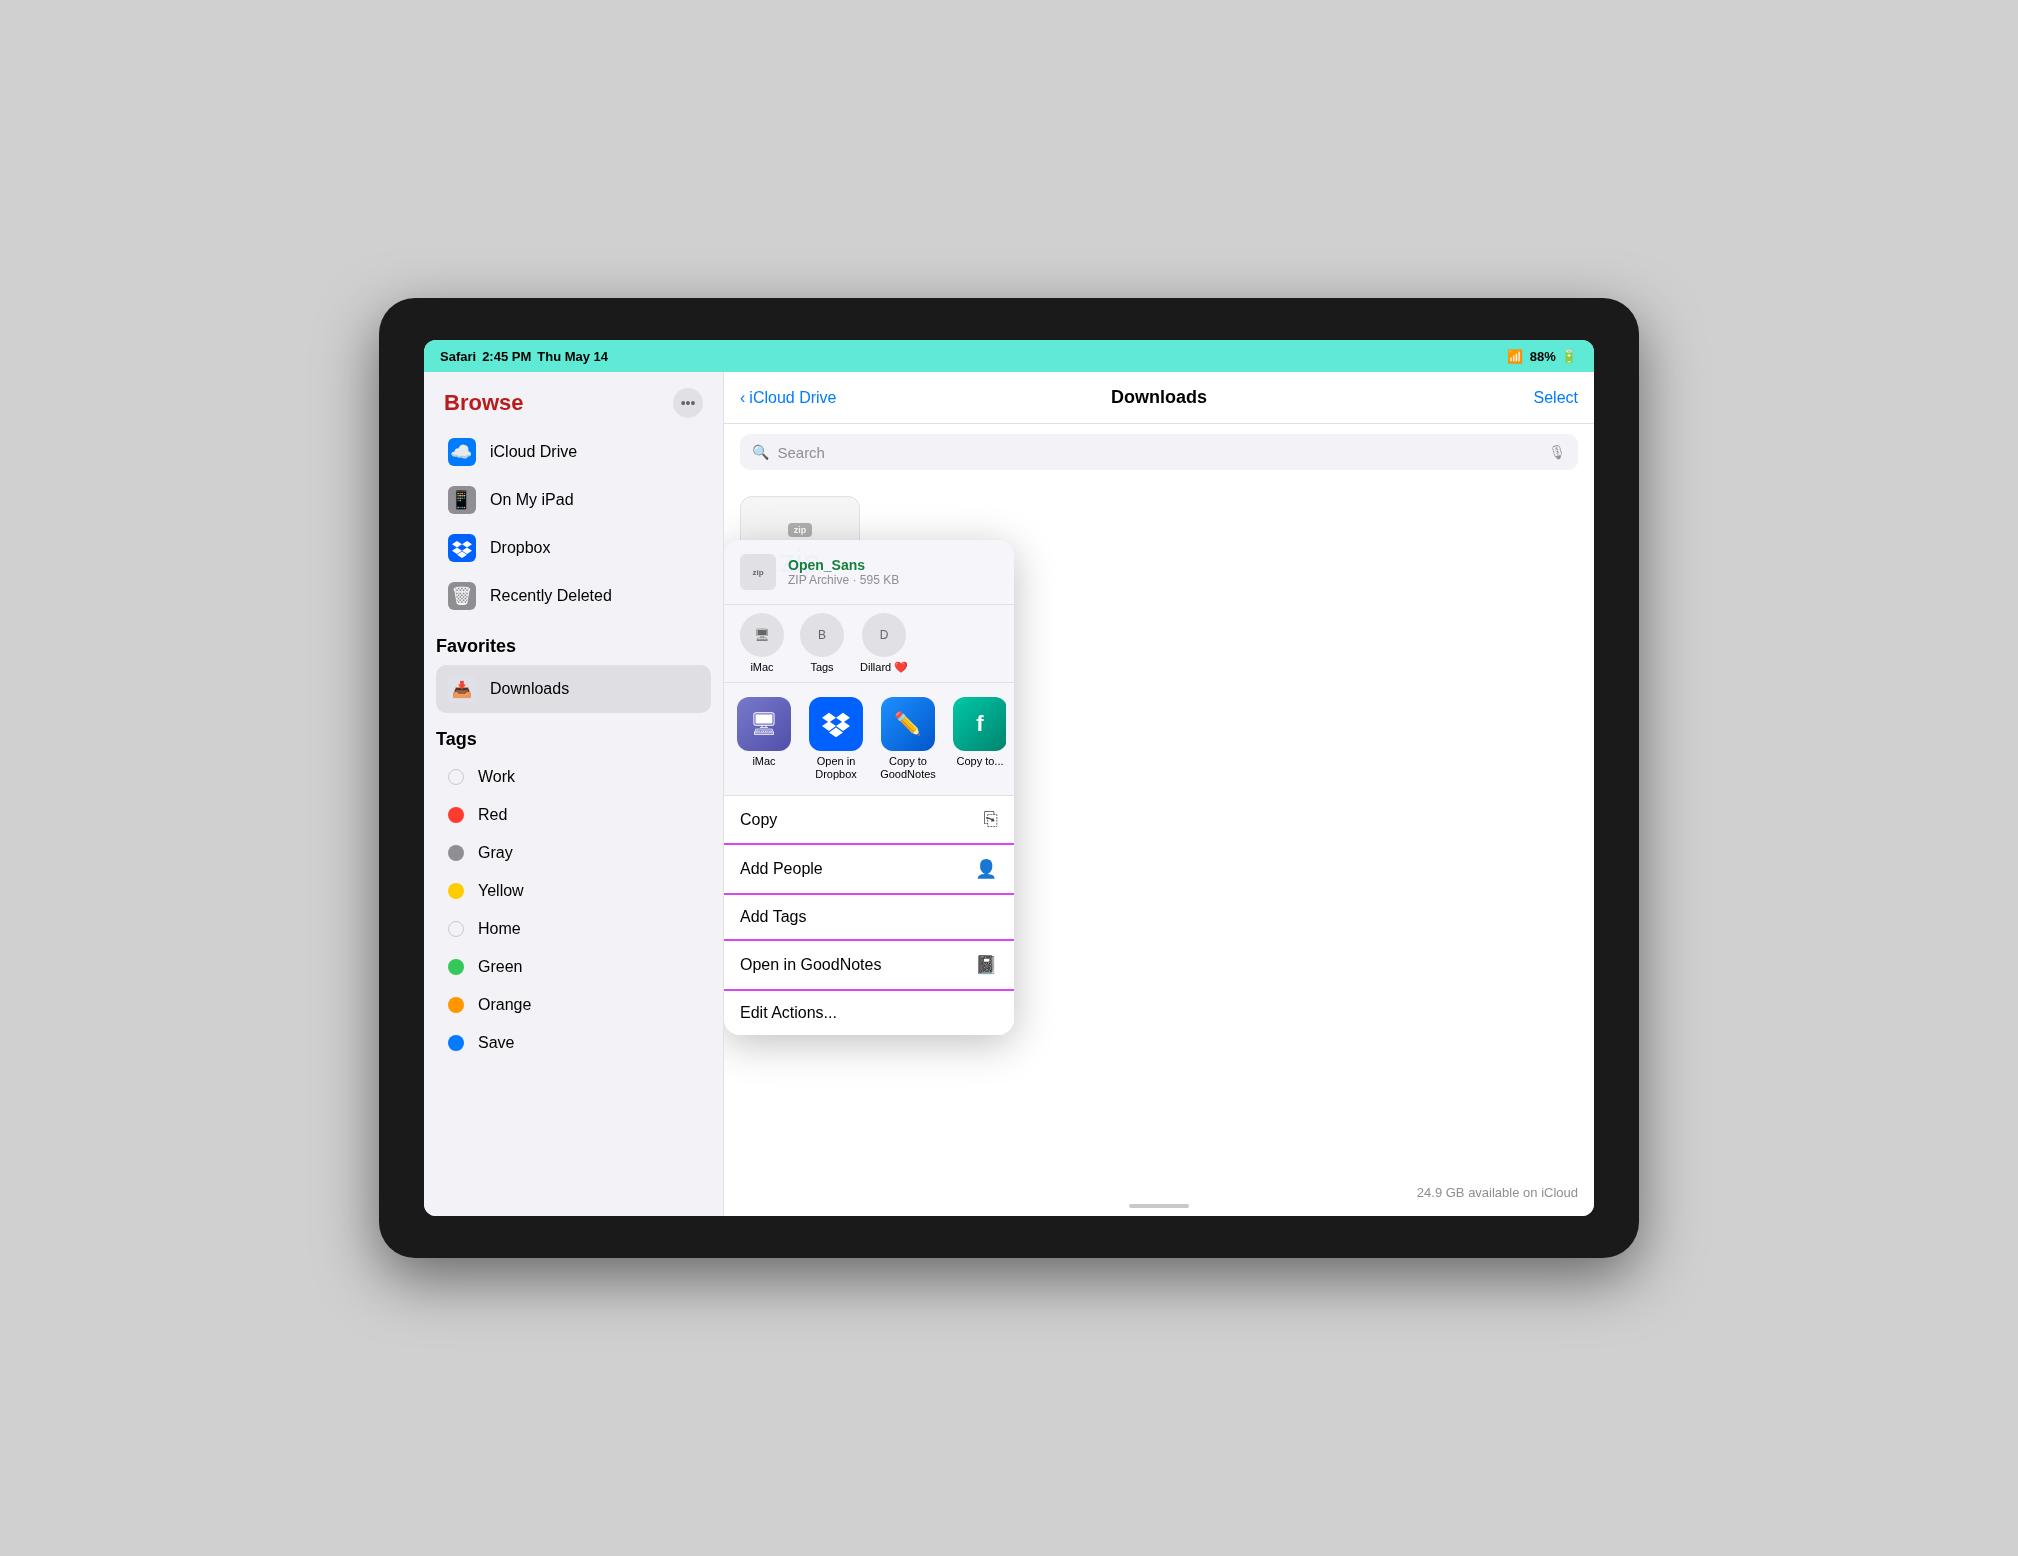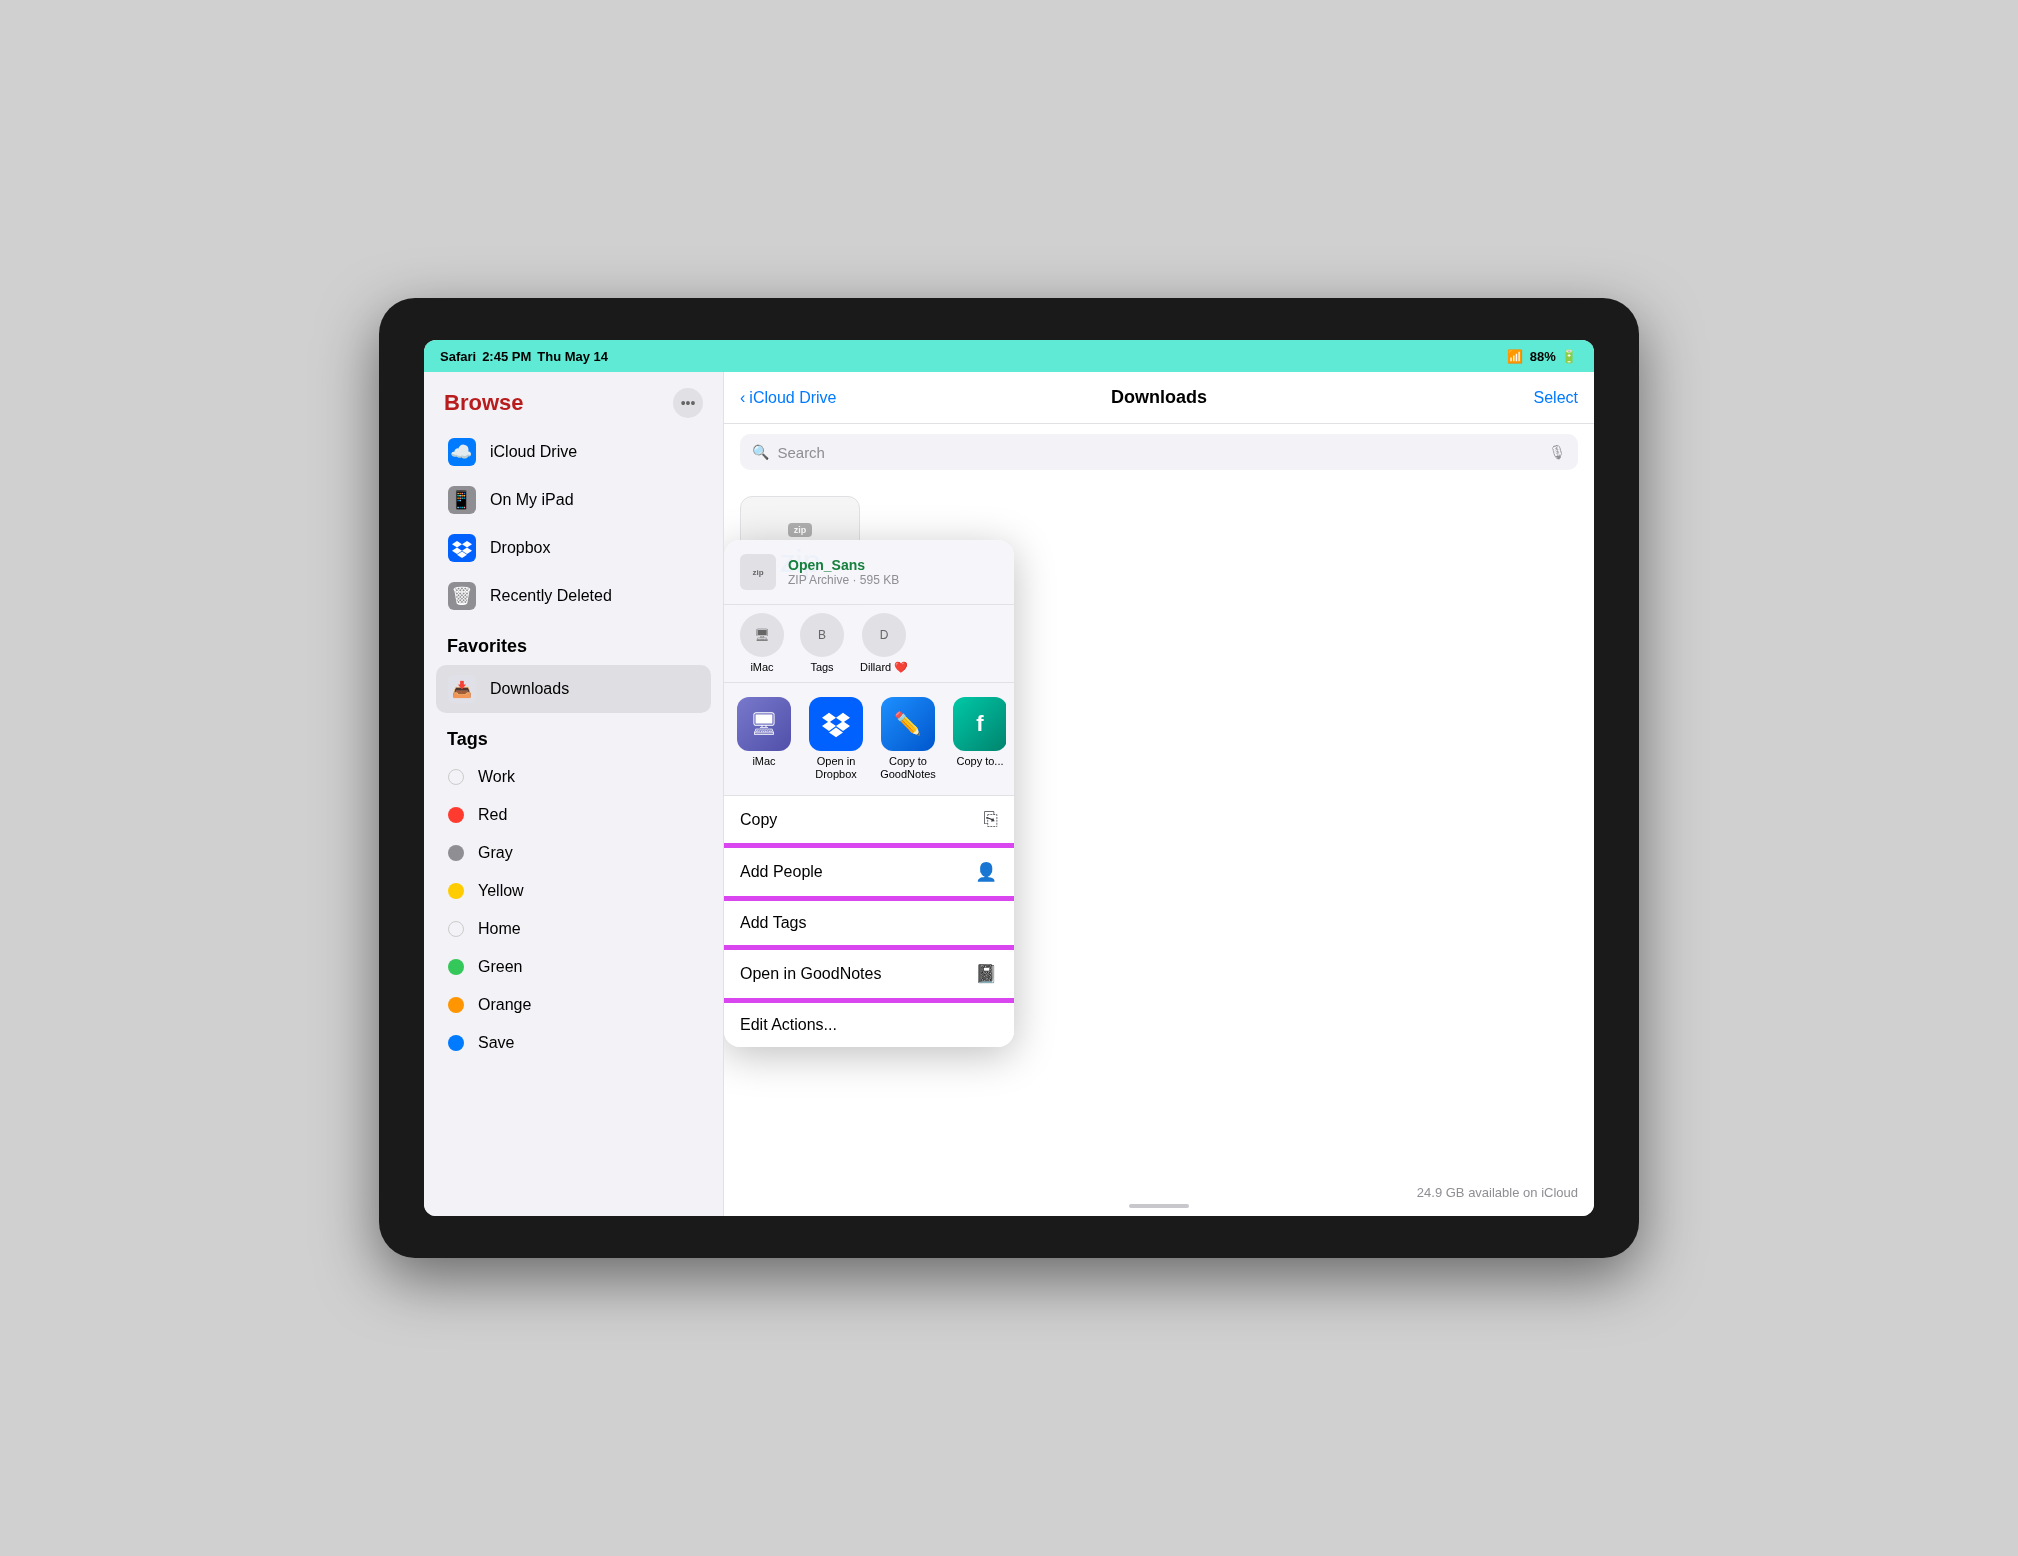--- a/index.html
+++ b/index.html
@@ -134,21 +134,21 @@
 
     .icon-icloud { background: #007aff; color: white; }
     .icon-ipad { background: #8e8e93; color: white; }
     .icon-dropbox { background: #0061ff; color: white; }
     .icon-trash { background: #8e8e93; color: white; }
 
     .section-header {
       font-size: 18px;
       font-weight: 700;
       color: #000;
-      padding: 16px 23px 8px;
+      padding: 16px 12px 8px;
     }
 
     .tag-dot {
       width: 16px;
       height: 16px;
       border-radius: 50%;
       border: 1.5px solid #ccc;
     }
 
     
@@ -356,21 +356,21 @@
       text-align: center;
       line-height: 1.2;
     }
 
     
     .share-menu-item {
       display: flex;
       align-items: center;
       justify-content: space-between;
       padding: 13px 16px;
-      border-bottom: 5px solid #d946ef;
+      border-bottom: 2px solid #d946ef;
       cursor: pointer;
       background: white;
     }
 
     .share-menu-item:last-child {
       border-bottom: none;
     }
 
     .share-menu-label {
       font-size: 16px;

